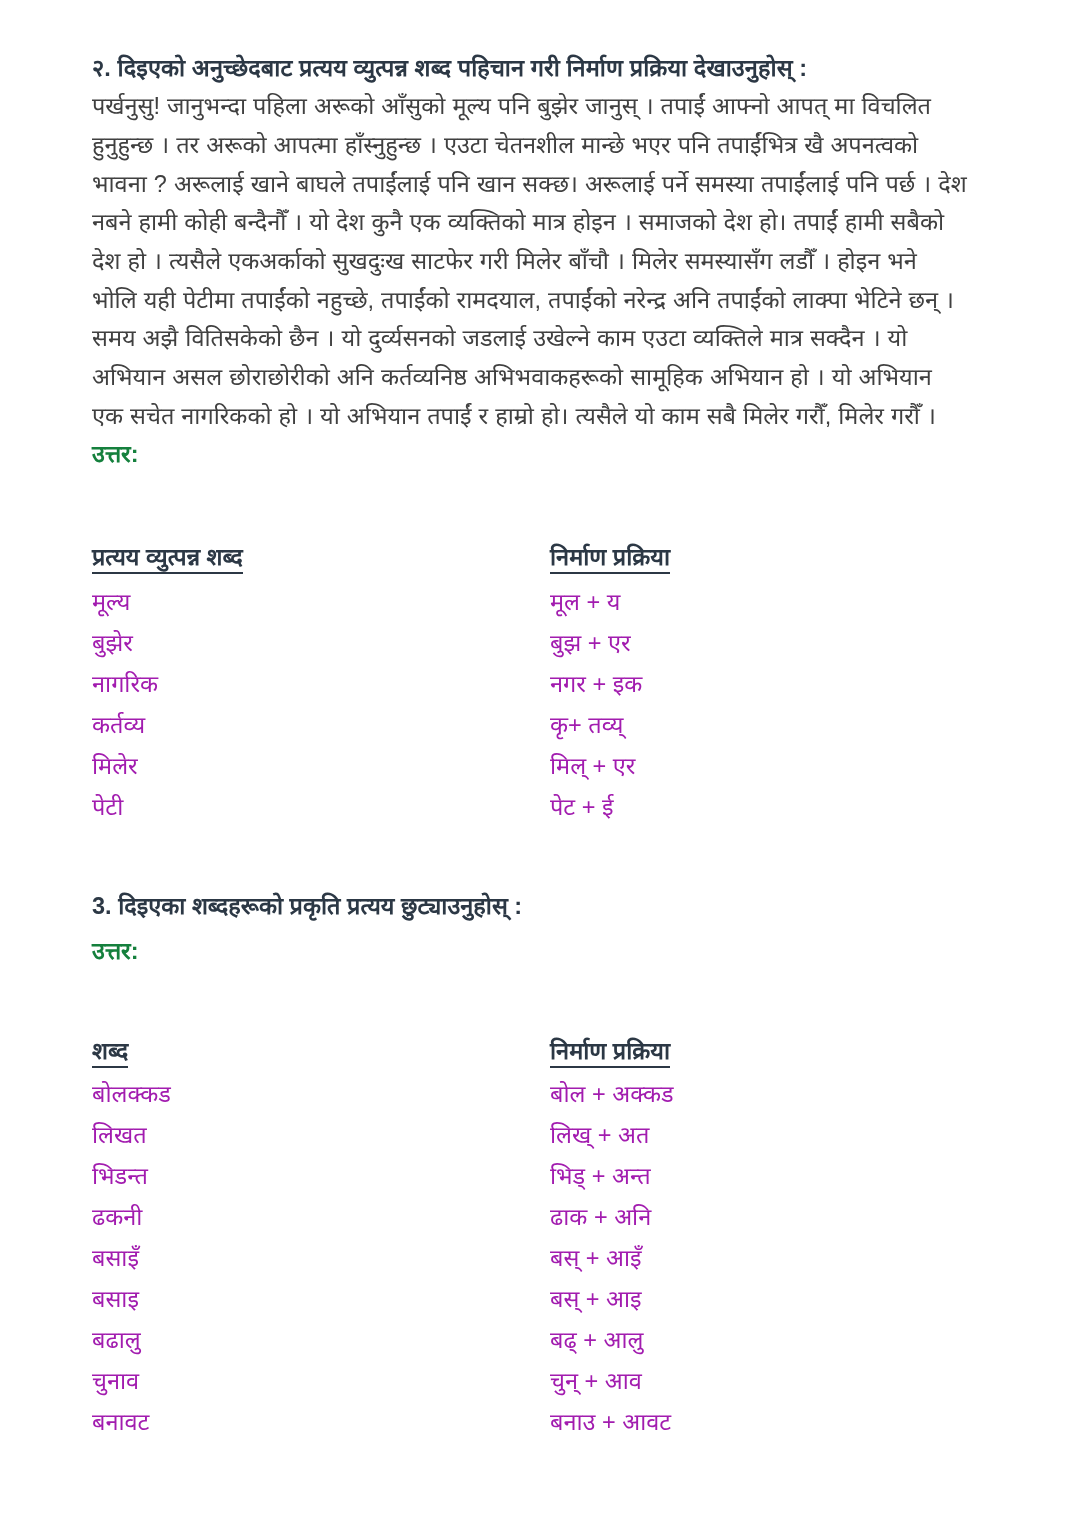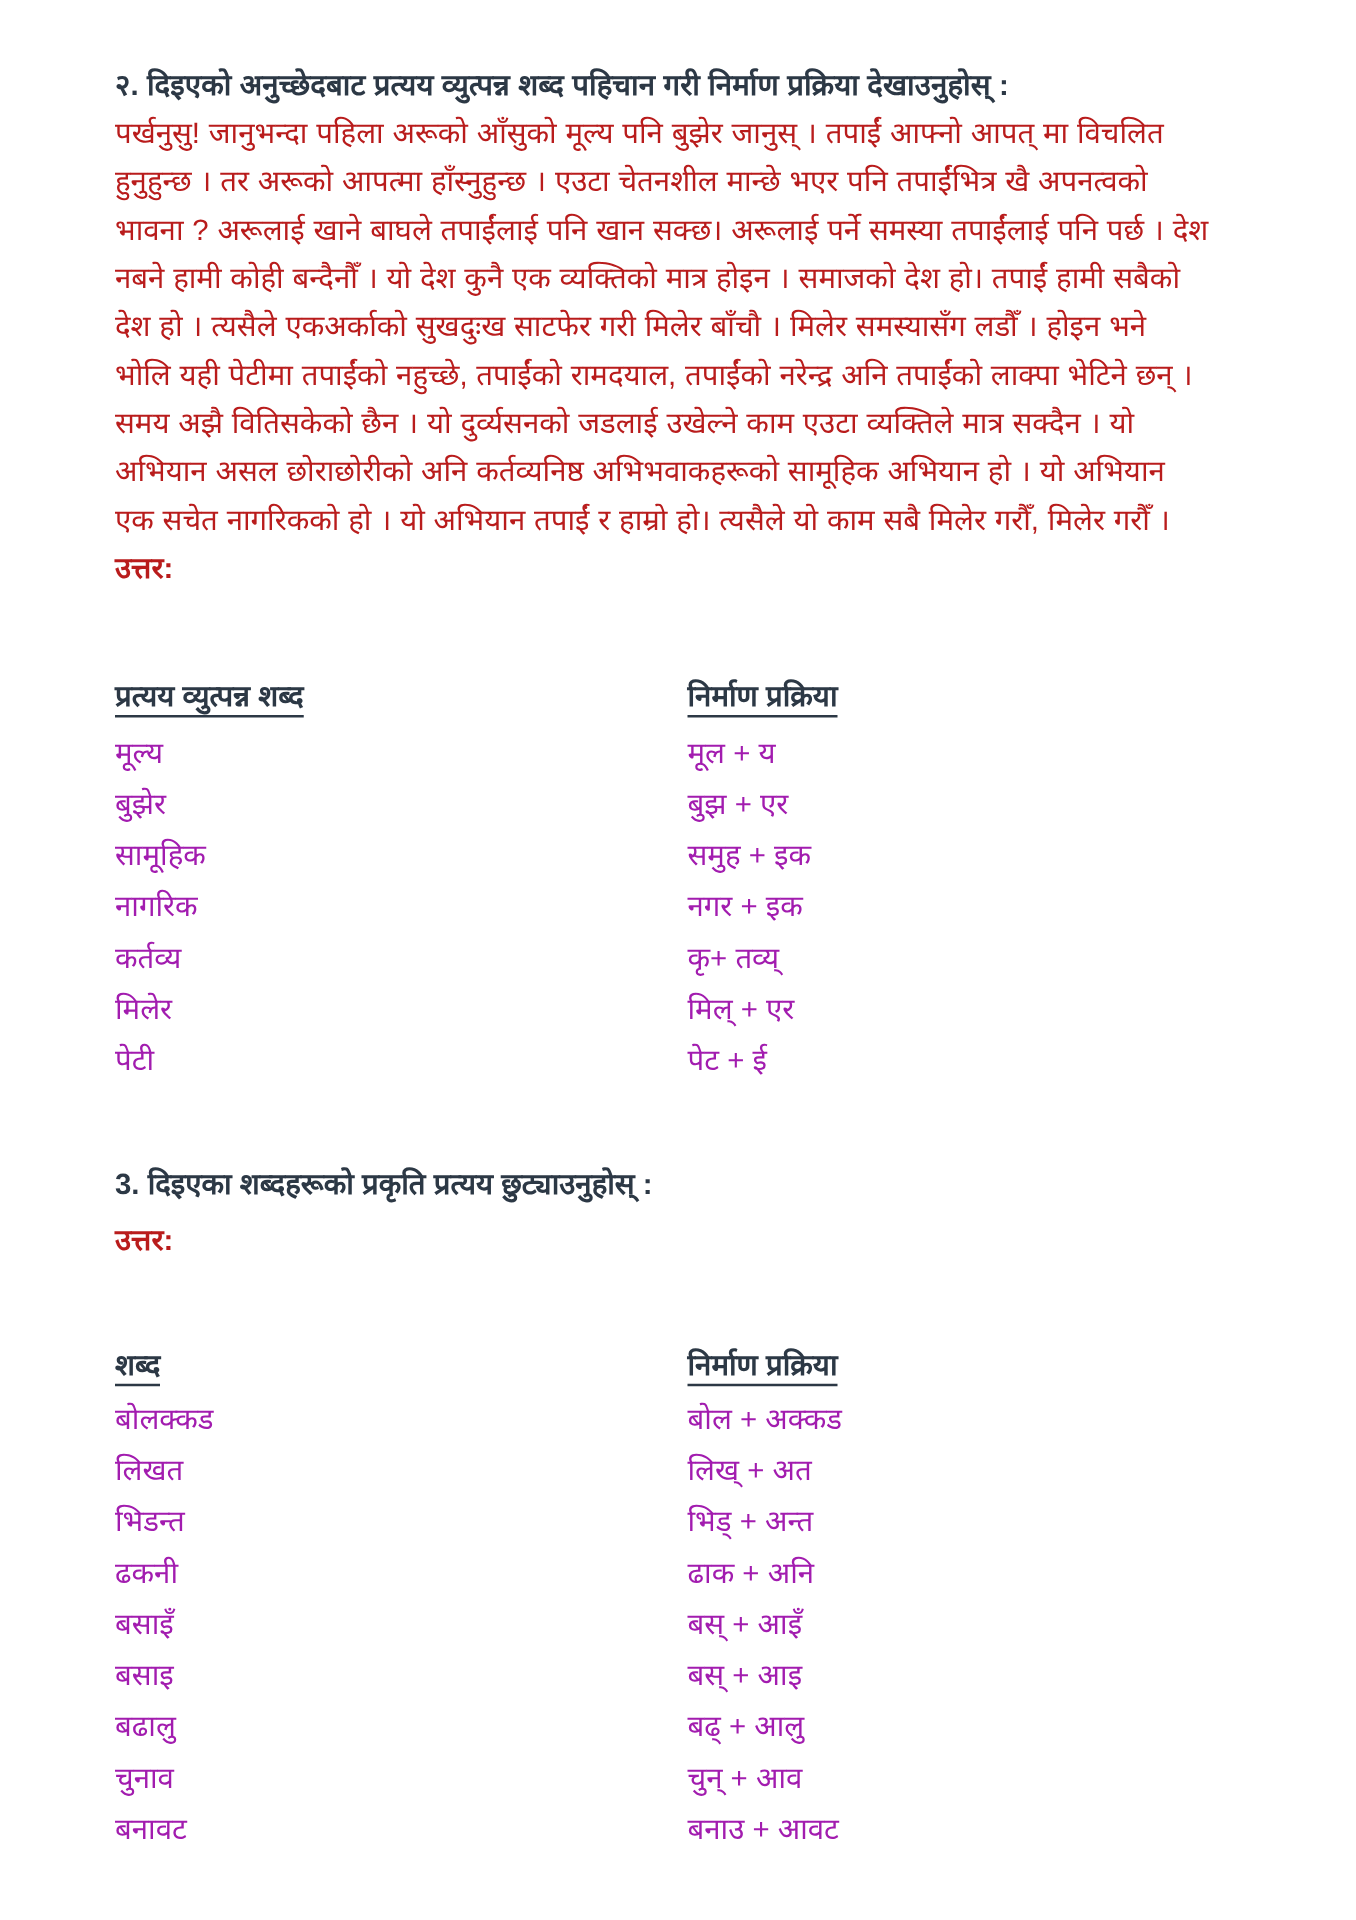--- a/index.html
+++ b/index.html
@@ -30,30 +30,30 @@
     letter-spacing: 0.1px;
     color: #2c3845;
     margin: 0 0 2px 0;
   }
 
   .para {
     font-size: 23.5px;
     line-height: 1.645;
     text-align: justify;
     text-justify: inter-word;
-    color: #b91c1c;
+    color: #404040;
     margin: 0;
     word-spacing: 0.5px;
   }
   .para .ln { display: block; white-space: nowrap; }
 
   .answer-label {
     font-size: 23.5px;
     font-weight: 700;
-    color: #b91c1c;
+    color: #15803d;
     margin: 2px 0 0 0;
     line-height: 1.5;
   }
 
   .tbl {
     width: 100%;
     border-collapse: collapse;
     table-layout: fixed;
   }
   .tbl col.c1 { width: 458px; }
@@ -135,24 +135,20 @@
     <tbody>
       <tr>
         <td>मूल्य</td>
         <td>मूल + य</td>
       </tr>
       <tr>
         <td>बुझेर</td>
         <td>बुझ + एर</td>
       </tr>
       <tr>
-        <td>सामूहिक</td>
-        <td>समुह + इक</td>
-      </tr>
-      <tr>
         <td>नागरिक</td>
         <td>नगर + इक</td>
       </tr>
       <tr>
         <td>कर्तव्य</td>
         <td>कृ+ तव्य्</td>
       </tr>
       <tr>
         <td>मिलेर</td>
         <td>मिल् + एर</td>

